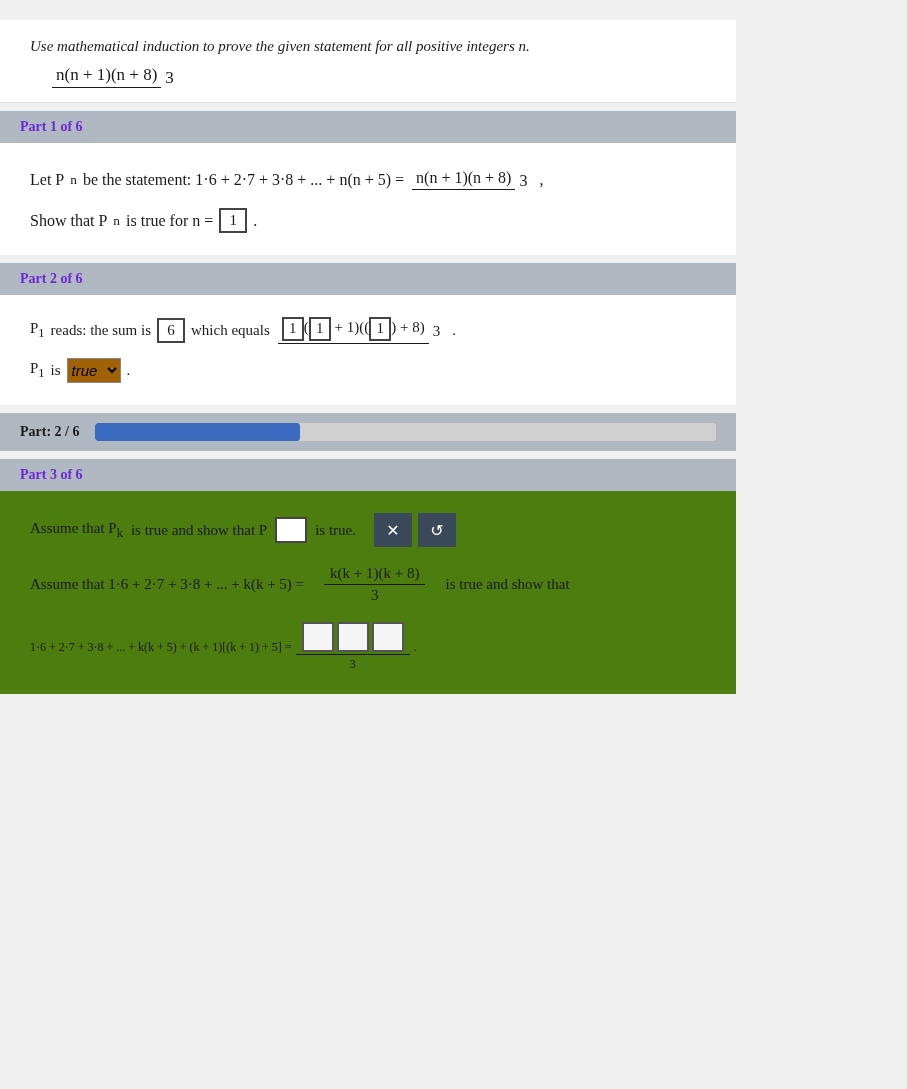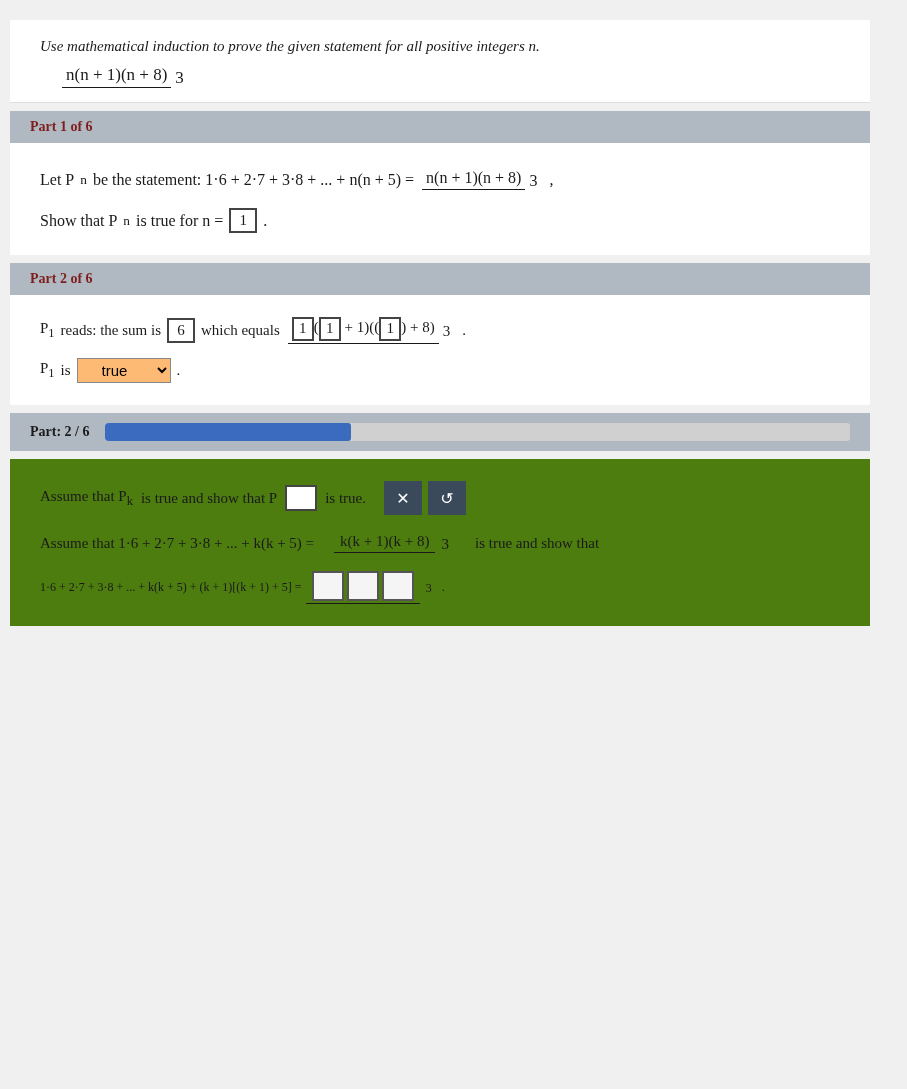--- a/index.html
+++ b/index.html
@@ -6,24 +6,23 @@
     body {
       font-family: Georgia, 'Times New Roman', serif;
       background: #f0f0f0;
       width: 907px;
       min-height: 1089px;
       font-size: 16px;
       color: #1a1a1a;
     }
 
     .page-container {
-      width: 860px;
+      width: 736px;
       background: #f0f0f0;
       padding: 20px 0;
-      margin-left: 10px;
     }
 
     .top-instruction {
       background: #ffffff;
       padding: 18px 30px 14px 30px;
       margin-bottom: 8px;
       border-bottom: 1px solid #ddd;
     }
 
     .top-instruction p {
@@ -35,21 +34,21 @@
     .top-formula {
       font-size: 17px;
       margin-left: 20px;
     }
 
     .section-header {
       background: #b0b8c1;
       padding: 8px 20px;
       font-size: 14px;
       font-weight: bold;
-      color: #7f1d1d;
+      color: #6d28d9;
     }
 
     .section-body {
       background: #ffffff;
       padding: 22px 30px 22px 30px;
       margin-bottom: 8px;
     }
 
     .fraction {
       display: inline-flex;
@@ -114,24 +113,25 @@
 
     .part2-p1-line {
       display: flex;
       align-items: center;
       gap: 6px;
       font-size: 15px;
     }
 
     select.true-false {
       border: 1px solid #888;
-      background: #fdba74;
-      font-size: 15px;
-      padding: 2px 20px;
-      vertical-align: middle;
+      background: #a16207;
+      font-size: 15px;
+      padding: 2px 0;
+      vertical-align: middle;
+      font-style: italic;
     }
 
     .progress-section {
       background: #b0b8c1;
       padding: 10px 20px;
       display: flex;
       align-items: center;
       gap: 16px;
       margin-bottom: 8px;
     }
@@ -214,21 +214,21 @@
     .part3-show-line {
       display: flex;
       align-items: center;
       gap: 4px;
       font-size: 12px;
       flex-wrap: wrap;
     }
 
     .big-fraction {
       display: inline-flex;
-      flex-direction: row;
+      flex-direction: column;
       align-items: center;
       vertical-align: middle;
     }
 
     .big-fraction .num {
       border-bottom: 1.5px solid #1a1a1a;
       padding: 0 6px 2px 6px;
       text-align: center;
       white-space: nowrap;
     }
@@ -320,20 +320,21 @@
     </div>
   </div>
 
   <div class="progress-section">
     <span class="progress-label">Part: 2 / 6</span>
     <div class="progress-bar-container">
       <div class="progress-bar-fill" style="width:33%"></div>
     </div>
   </div>
 
+  <div class="section-header">Part 3 of 6</div>
   <div class="part3-body">
 
     <div class="part3-assume-line">
       <span>
         <span>Assume that P</span><sub>k</sub>
       </span>
       <span>is true and show that P</span>
       <span class="input-box-empty">&nbsp;</span>
       <span>is true.</span>
       <div class="action-buttons">

